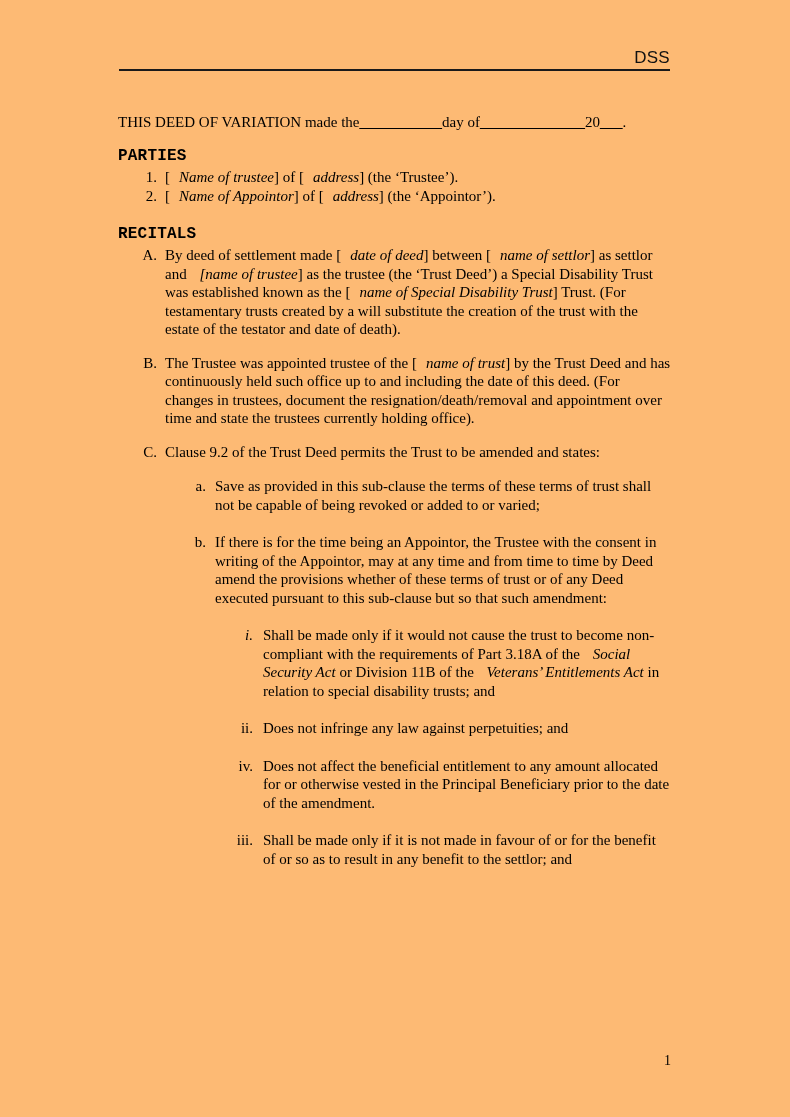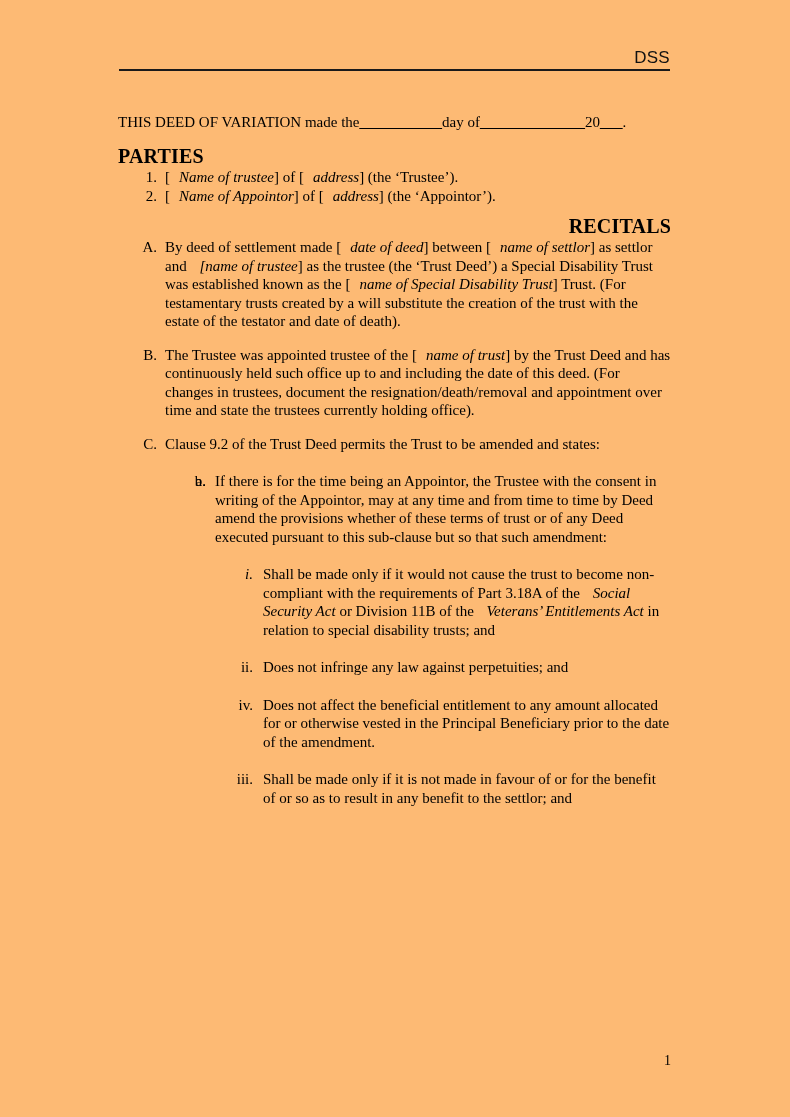--- a/index.html
+++ b/index.html
@@ -60,25 +60,26 @@
 
   .intro {
     font-size: 15px;
     line-height: 19px;
     margin: 0 0 15px 0;
     white-space: pre;
   }
   .blank { text-decoration: underline; text-align: center; }
 
   .section-heading {
-    font-size: 20px;
+    font-size: 16px;
     font-weight: bold;
     line-height: 19px;
     margin: 0 0 2px 0;
     letter-spacing: 0.2px;
+    font-family: Liberation Mono, monospace;
   }
 
   
   .lst { margin: 0; padding: 0; list-style: none; }
 
   .li {
     position: relative;
     font-size: 15px;
     line-height: 18.5px;
   }
@@ -141,21 +142,21 @@
       <li class="li">
         <span class="marker">1.</span>
         <span class="txt">[<em class="it">Name of trustee</em>] of [<em class="it">address</em>] (the ‘Trustee’).</span>
       </li>
       <li class="li">
         <span class="marker">2.</span>
         <span class="txt">[<em class="it">Name of Appointor</em>] of [<em class="it">address</em>] (the ‘Appointor’).</span>
       </li>
     </ul>
 
-    <h2 class="section-heading" style="margin-top:12px;text-align:right;">RECITALS</h2>
+    <h2 class="section-heading" style="margin-top:20px;">RECITALS</h2>
 
     <ul class="lst lvl1 recitals">
 
       <li class="li">
         <span class="marker">A.</span>
         <span class="txt">By deed of settlement made [<em class="it">date of deed</em>] between [<em class="it">name of settlor</em>] as settlor and <em class="it">[name of trustee</em>] as the trustee (the ‘Trust Deed’) a Special Disability Trust was established known as the [<em class="it">name of Special Disability Trust</em>] Trust. (For testamentary trusts created by a will substitute the creation of the trust with the estate of the testator and date of death).</span>
       </li>
 
       <li class="li">
         <span class="marker">B.</span>
@@ -164,20 +165,21 @@
 
       <li class="li tight">
         <span class="marker">C.</span>
         <span class="txt">Clause 9.2 of the Trust Deed permits the Trust to be amended and states:</span>
       </li>
     </ul>
 
     <ul class="lst lvl2">
       <li class="li">
         <span class="marker">a.</span>
+        <span class="txt">Save as provided in this sub-clause the terms of these terms of trust shall not be capable of being revoked or added to or varied;</span>
       </li>
       <li class="li">
         <span class="marker">b.</span>
         <span class="txt">If there is for the time being an Appointor, the Trustee with the consent in writing of the Appointor, may at any time and from time to time by Deed amend the provisions whether of these terms of trust or of any Deed executed pursuant to this sub-clause but so that such amendment:</span>
       </li>
     </ul>
 
     <ul class="lst lvl3">
       <li class="li">
         <span class="marker marker-italic">i.</span>

